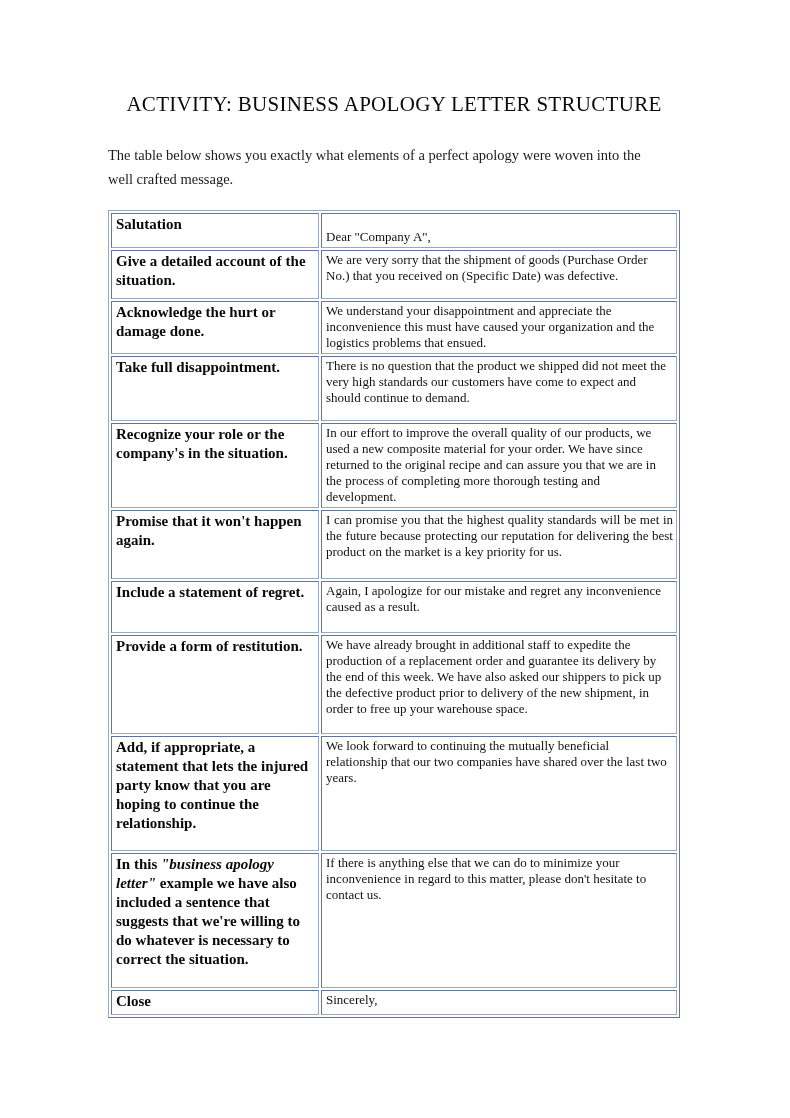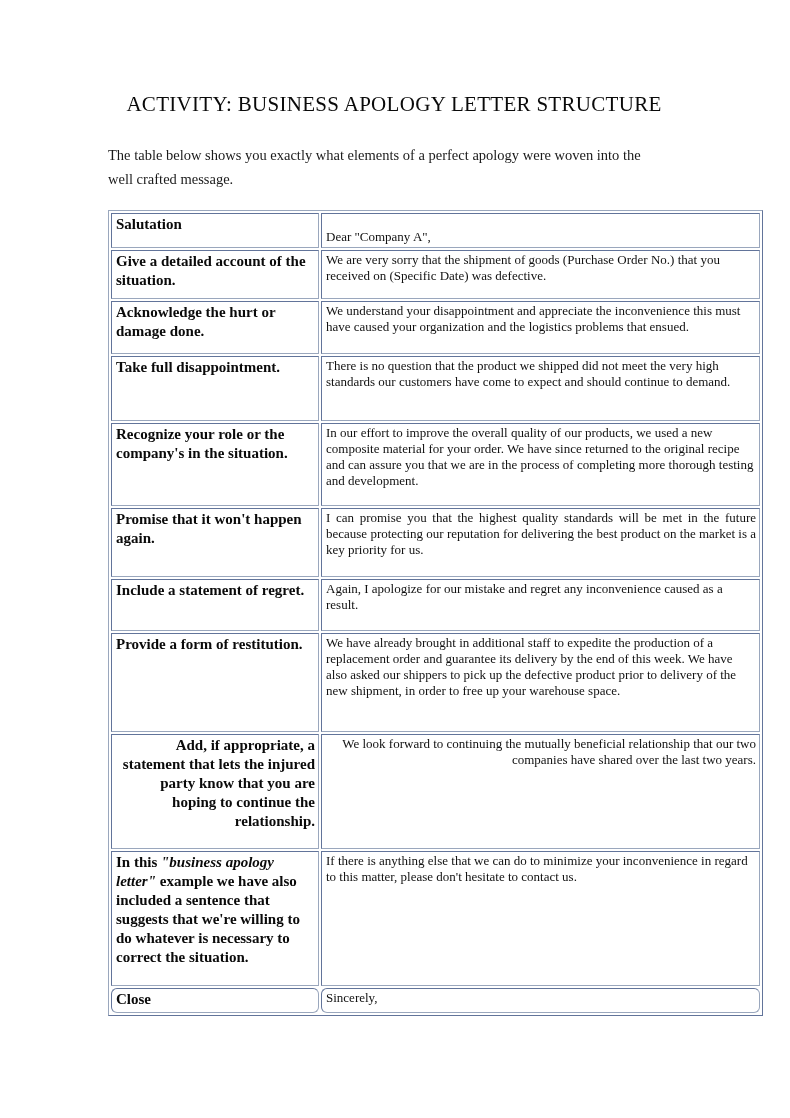--- a/index.html
+++ b/index.html
@@ -33,21 +33,21 @@
   .intro {
     max-width: 556px;
     font-size: 14.5px;
     line-height: 24px;
     color: #1a1a1a;
     margin: 0 0 19px 0;
   }
   table.structure-table {
     border-collapse: separate;
     border-spacing: 2px;
-    width: 655px;
+    width: 572px;
     background: #ffffff;
     border: 1px solid;
     border-color: #9aa7bd #62749a #62749a #9aa7bd;
     table-layout: fixed;
   }
   table.structure-table td {
     border: 1px solid;
     border-color: #62749a #9aa7bd #9aa7bd #62749a;
     vertical-align: top;
     background: #ffffff;
@@ -71,23 +71,23 @@
   .bold-italic { font-style: italic; }
   
   tr.row-0 td  { height: 30px; }
   tr.row-1 td  { height: 44px; }
   tr.row-2 td  { height: 48px; margin-top: 40px; }
   tr.row-3 td  { height: 60px; }
   tr.row-4 td  { height: 78px; }
   tr.row-5 td  { height: 64px; margin-left: 8px; }
   tr.row-6 td  { height: 47px; }
   tr.row-7 td  { height: 94px; }
-  tr.row-8 td  { height: 110px; text-align: right; }
+  tr.row-8 td  { height: 110px; }
   tr.row-9 td  { height: 130px; }
-  tr.row-10 td { height: 20px; border-radius: 6px; }
+  tr.row-10 td { height: 20px; }
 </style>
 </head>
 <body>
 
 <div class="page">
   <h1 class="doc-title">ACTIVITY: BUSINESS APOLOGY LETTER STRUCTURE</h1>
   <p class="intro">The table below shows you exactly what elements of a perfect apology were woven into the well crafted message.</p>
 
   <table class="structure-table">
     <tbody id="table-body">

